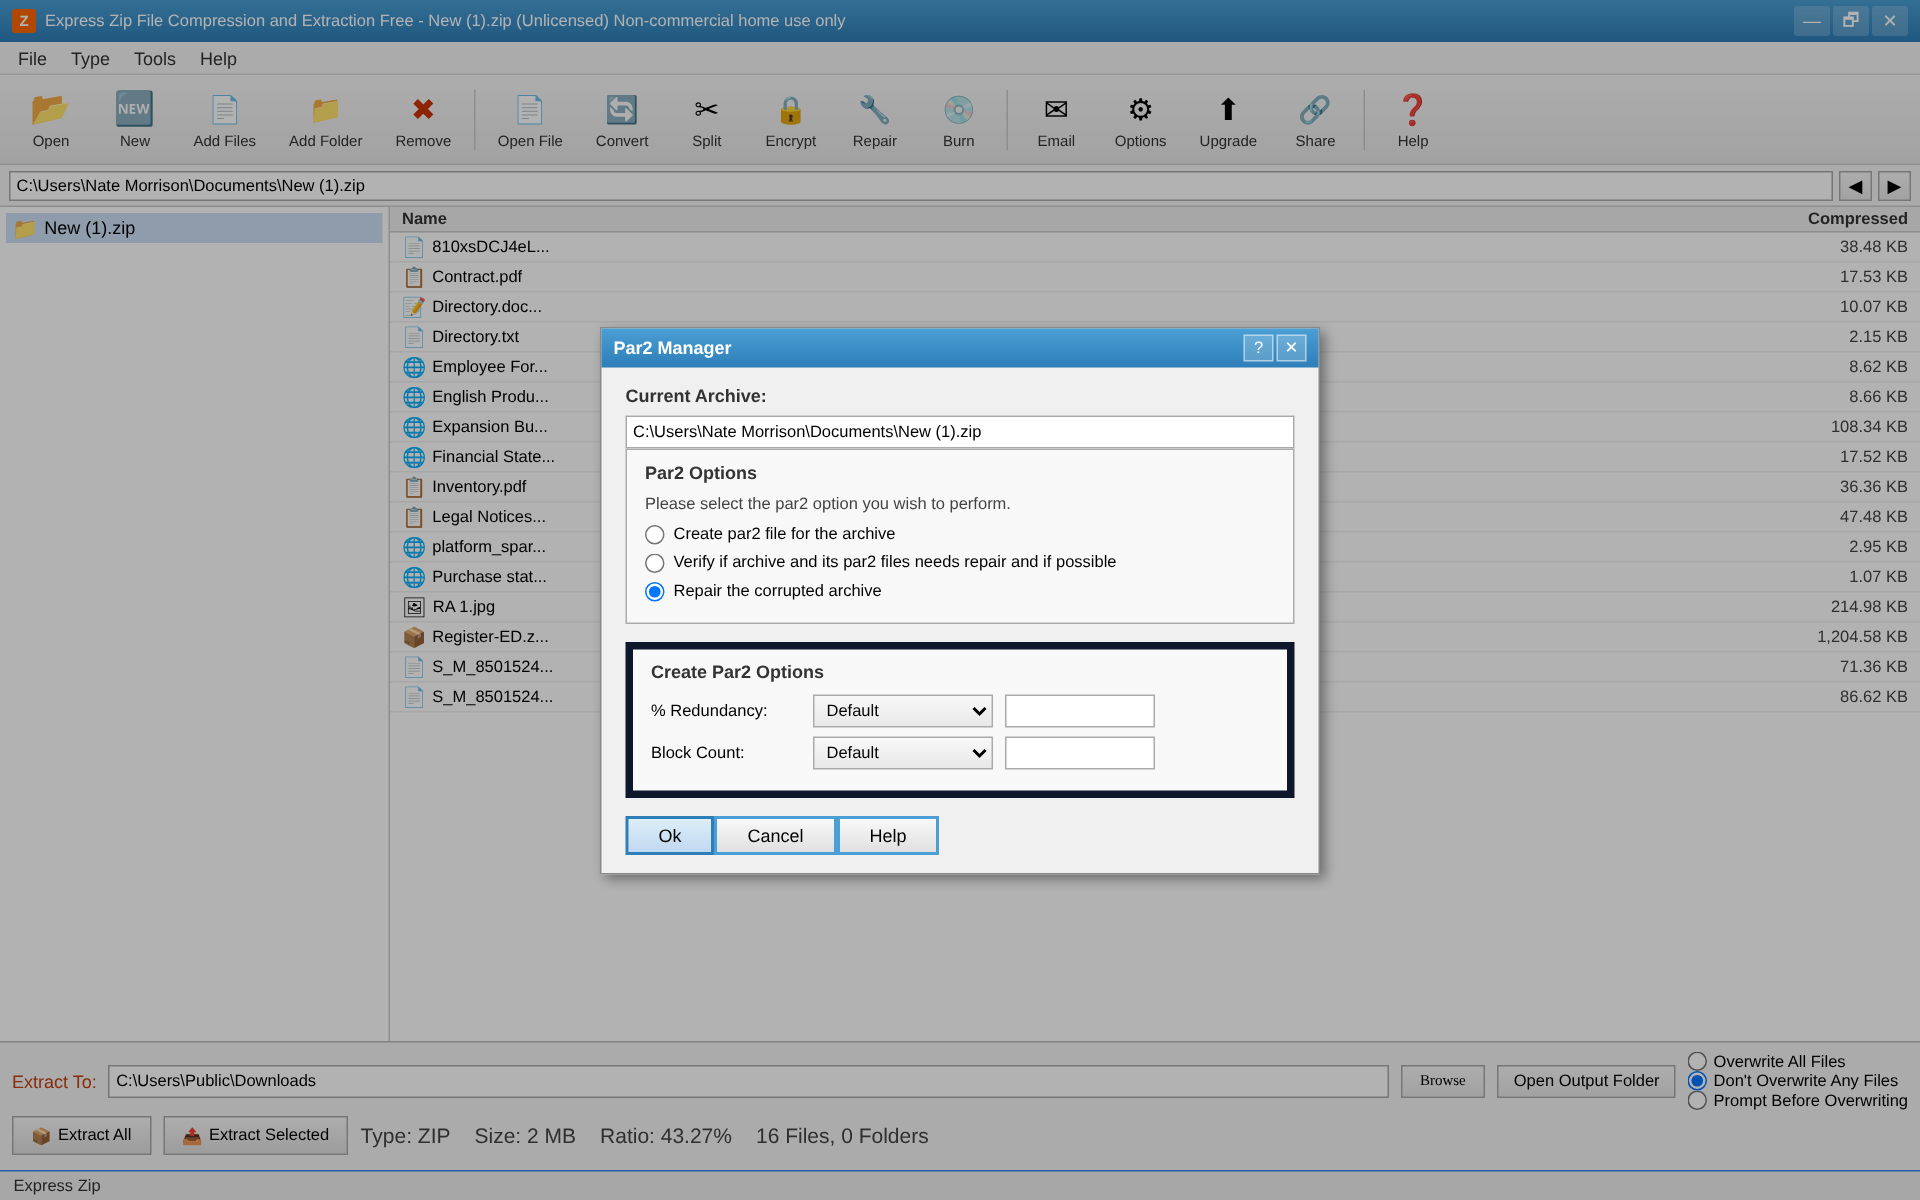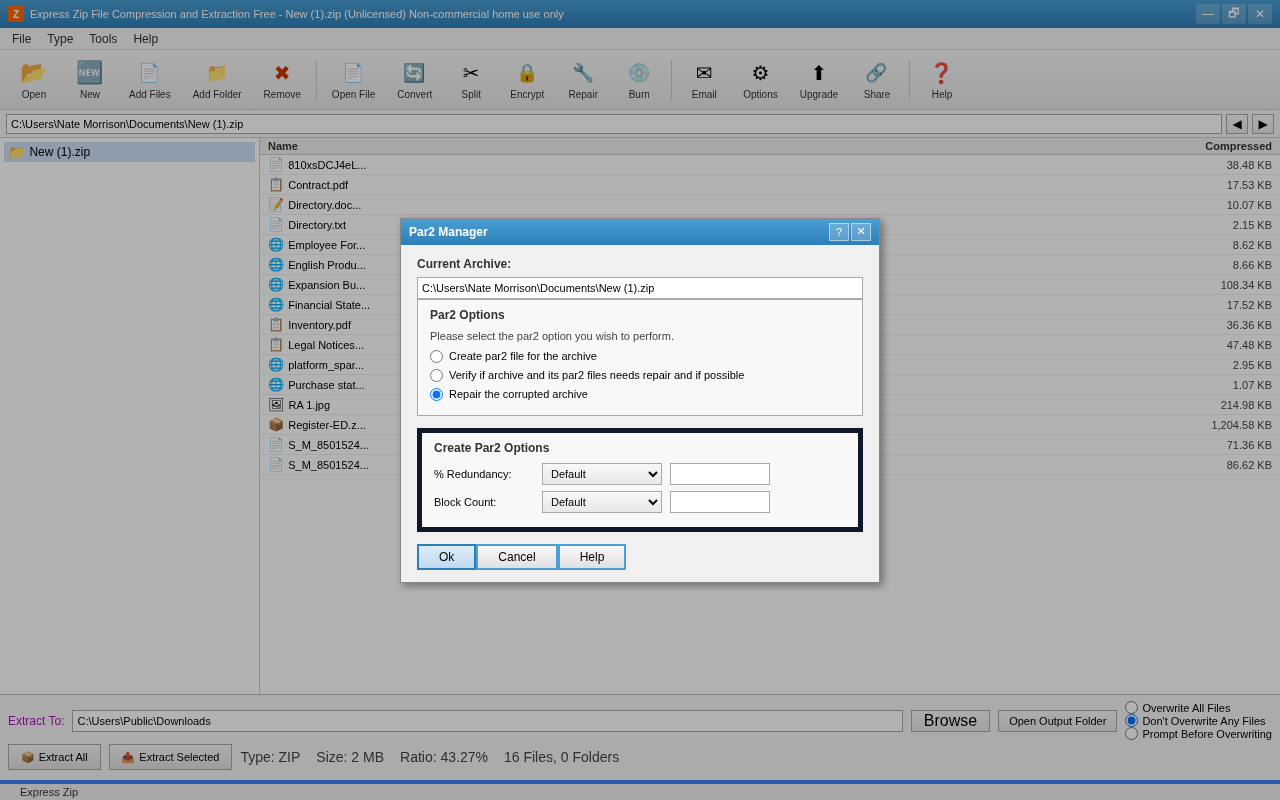--- a/index.html
+++ b/index.html
@@ -231,37 +231,38 @@
       background: #f5f5f5;
       padding: 6px 8px;
       flex-shrink: 0;
     }
     .extract-row1 {
       display: flex;
       align-items: center;
       gap: 8px;
       margin-bottom: 4px;
     }
-    .extract-label { font-size: 12px; color: #a21caf; white-space: nowrap; }
+    .extract-label { font-size: 12px; color: #c2410c; white-space: nowrap; }
     .extract-path-input {
       flex: 1;
       height: 22px;
       border: 1px solid #aaa;
       padding: 0 4px;
       font-size: 11px;
       background: white;
     }
     .browse-btn {
       height: 22px;
       padding: 0 12px;
       border: 1px solid #aaa;
       background: linear-gradient(to bottom, #f8f8f8, #e8e8e8);
       cursor: pointer;
-      font-size: 16px;
+      font-size: 10px;
       white-space: nowrap;
+      font-family: Liberation Serif, serif;
     }
     .open-output-btn {
       height: 22px;
       padding: 0 10px;
       border: 1px solid #aaa;
       background: linear-gradient(to bottom, #f8f8f8, #e8e8e8);
       cursor: pointer;
       font-size: 11px;
       white-space: nowrap;
     }
@@ -298,22 +299,22 @@
     .extract-info-row {
       display: flex;
       gap: 16px;
       font-size: 14px;
       color: #444;
     }
 
     
     .status-bar {
       background: #f0f0f0;
-      border-top: 4px solid #3b82f6;
-      padding: 2px 20px;
+      border-top: 1px solid #3b82f6;
+      padding: 2px 9px;
       font-size: 11px;
       color: #333;
       height: 20px;
       flex-shrink: 0;
       display: flex;
       align-items: center;
     }
 
     
     .modal-overlay {

